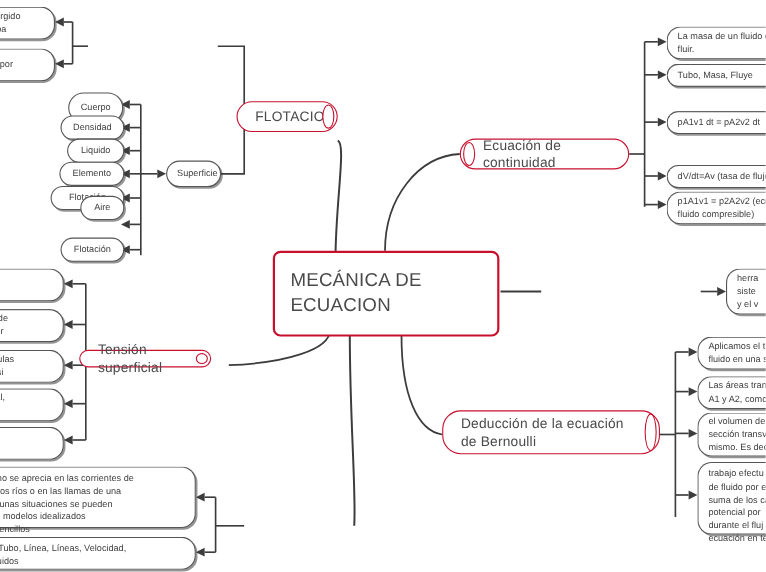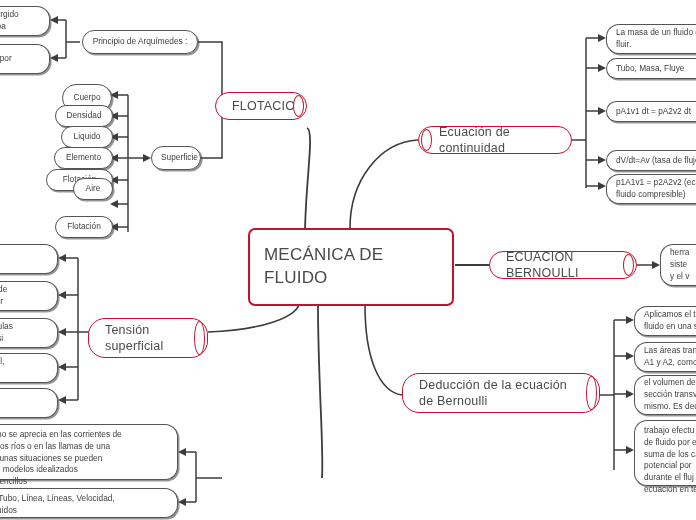--- a/index.html
+++ b/index.html
@@ -143,39 +143,36 @@
       <polygon points="598,182 598,190 606,186"></polygon>
       <polygon points="652,261 652,269 660,265"></polygon>
       <polygon points="626,316 626,324 634,320"></polygon>
       <polygon points="626,352 626,360 634,356"></polygon>
       <polygon points="626,390 626,398 634,394"></polygon>
       <polygon points="626,446 626,454 634,450"></polygon>
     </g>
   </svg>
 
   <div class="node central" style="left:248px;top:228px;width:206px;height:78px;">
-    <span class="txt">MECÁNICA DE FLUIDO</span>
+    <span class="txt">MECÁNICA DE ECUACION</span>
   </div>
 
   <div class="node cap1 r" style="left:215px;top:92px;width:92px;height:28px;">
     <span class="txt">FLOTACION</span>
   </div>
 
-  <div class="node cap1 r" style="left:88px;top:318px;width:120px;height:40px;">
+  <div class="node cap1 r" style="left:72px;top:318px;width:120px;height:16px;">
     <span class="txt">Tensión superficial</span>
   </div>
 
 
   <div class="node cap1 l" style="left:418px;top:126px;width:154px;height:28px;padding-left:20px;">
     <span class="txt">Ecuación de continuidad</span>
   </div>
 
-  <div class="node cap1 r" style="left:489px;top:251px;width:148px;height:28px;">
-    <span class="txt">ECUACION BERNOULLI</span>
-  </div>
 
   <div class="node cap1 r" style="left:402px;top:373px;width:198px;height:40px;">
     <span class="txt">Deducción de la ecuación de Bernoulli</span>
   </div>
 
   <div class="node leaf pill center-t" style="left:151px;top:146px;width:50px;height:24px;justify-content:flex-end;">
     <span class="txt center-t">Superficie</span>
   </div>
 
   <div class="node leaf pill center-t" style="left:62px;top:84px;width:50px;height:28px;justify-content:flex-end;">
@@ -193,23 +190,20 @@
   <div class="node leaf pill center-t" style="left:46px;top:169px;width:67px;height:22px;justify-content:center;">
     <span class="txt center-t">Flotación</span>
   </div>
   <div class="node leaf pill center-t" style="left:73px;top:178px;width:40px;height:22px;justify-content:center;">
     <span class="txt center-t">Aire</span>
   </div>
   <div class="node leaf pill center-t" style="left:55px;top:216px;width:58px;height:22px;justify-content:center;">
     <span class="txt center-t">Flotación</span>
   </div>
 
-  <div class="node leaf pill center-t" style="left:82px;top:30px;width:116px;height:24px;justify-content:center;">
-    <span class="txt center-t">Principio de Arquímedes :</span>
-  </div>
   <div class="node leaf clipL" style="left:-36px;top:6px;width:86px;height:30px;white-space:pre-line;">
     <span class="txt">e sumergido
 da arriba</span>
   </div>
   <div class="node leaf clipL" style="left:-36px;top:44px;width:86px;height:30px;white-space:pre-line;">
     <span class="txt">lazado por</span>
   </div>
 
   <div class="node leaf clipL" style="left:-40px;top:244px;width:98px;height:30px;white-space:pre-line;">
     <span class="txt">lota con

